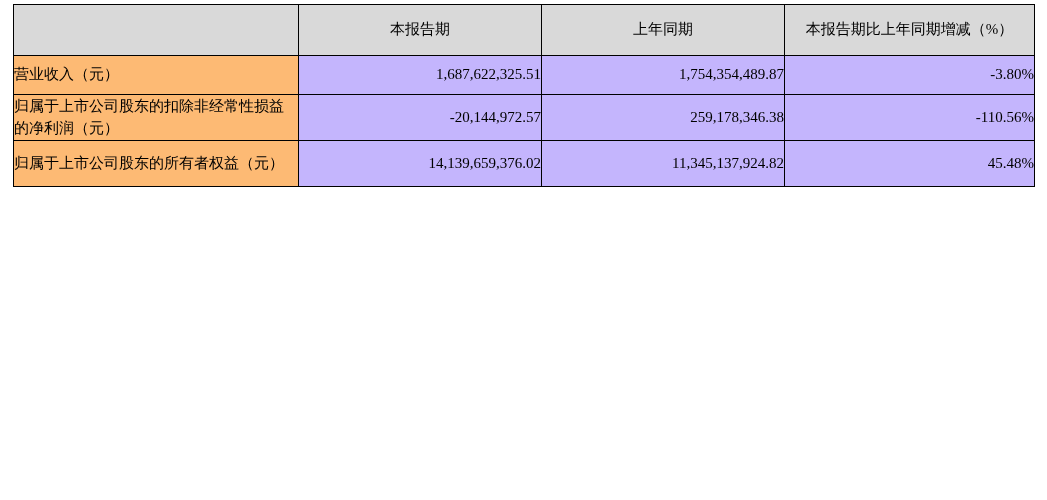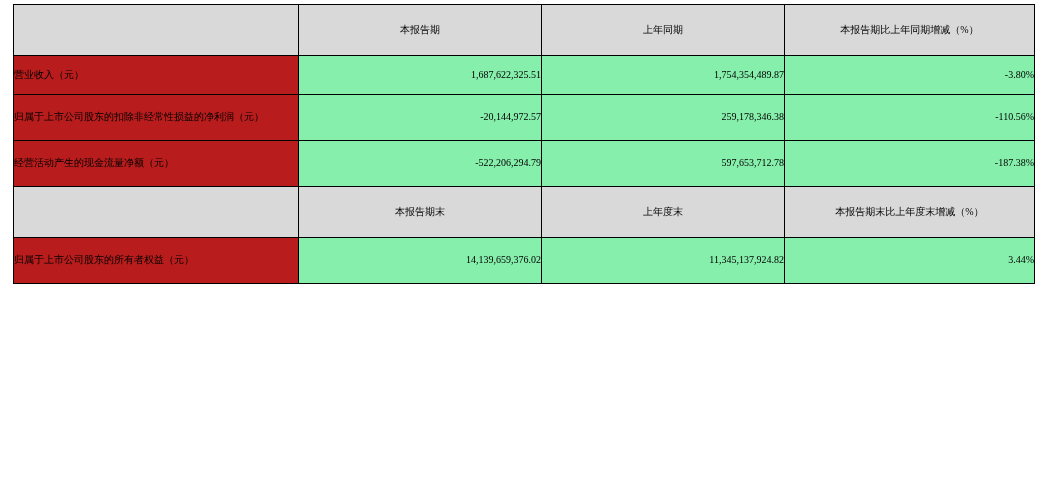--- a/index.html
+++ b/index.html
@@ -24,45 +24,45 @@
     border-collapse: collapse;
     width: 1021px;
     margin-left: 13px;
     margin-top: 4px;
     table-layout: fixed;
   }
   table.fin td {
     border: 1px solid #000000;
     padding: 0;
     vertical-align: middle;
-    font-size: 10px;
+    font-size: 15px;
     line-height: 1.45;
   }
   .c0 { width: 285px; }
   .c1 { width: 243px; }
   .c2 { width: 243px; }
   .c3 { width: 250px; }
 
   .hdr {
     background: #d9d9d9;
     text-align: center;
     font-size: 15.5px;
     padding: 7px 6px;
   }
   .hdr-empty {
     background: #d9d9d9;
   }
   .lbl {
-    background: #b91c1c;
+    background: #fdba74;
     text-align: left;
     padding: 7px 9px;
     font-size: 15.5px;
   }
   .num {
-    background: #86efac;
+    background: #c4b5fd;
     text-align: right;
     padding: 7px 12px 7px 6px;
     font-size: 15.5px;
     white-space: nowrap;
   }
   .rowtall td { height: 45px; }
   .row1 td { height: 38px; }
   .hdrrow td { height: 50px; }
   .two-line { line-height: 1.5; }
 </style>
@@ -94,39 +94,27 @@
       </tr>
 
 
       <tr class="rowtall">
         <td class="lbl two-line">归属于上市公司股东的扣除非经常性损益的净利润（元）</td>
         <td class="num">-20,144,972.57</td>
         <td class="num">259,178,346.38</td>
         <td class="num">-110.56%</td>
       </tr>
 
-      <tr class="rowtall">
-        <td class="lbl two-line">经营活动产生的现金流量净额（元）</td>
-        <td class="num">-522,206,294.79</td>
-        <td class="num">597,653,712.78</td>
-        <td class="num">-187.38%</td>
-      </tr>
 
 
 
 
-      <tr class="hdrrow">
-        <td class="hdr-empty"></td>
-        <td class="hdr">本报告期末</td>
-        <td class="hdr">上年度末</td>
-        <td class="hdr">本报告期末比上年度末增减（%）</td>
-      </tr>
 
 
       <tr class="rowtall">
         <td class="lbl two-line">归属于上市公司股东的所有者权益（元）</td>
         <td class="num">14,139,659,376.02</td>
         <td class="num">11,345,137,924.82</td>
-        <td class="num">3.44%</td>
+        <td class="num">45.48%</td>
       </tr>
     </tbody>
   </table>
 </div>
 
 </body></html>

